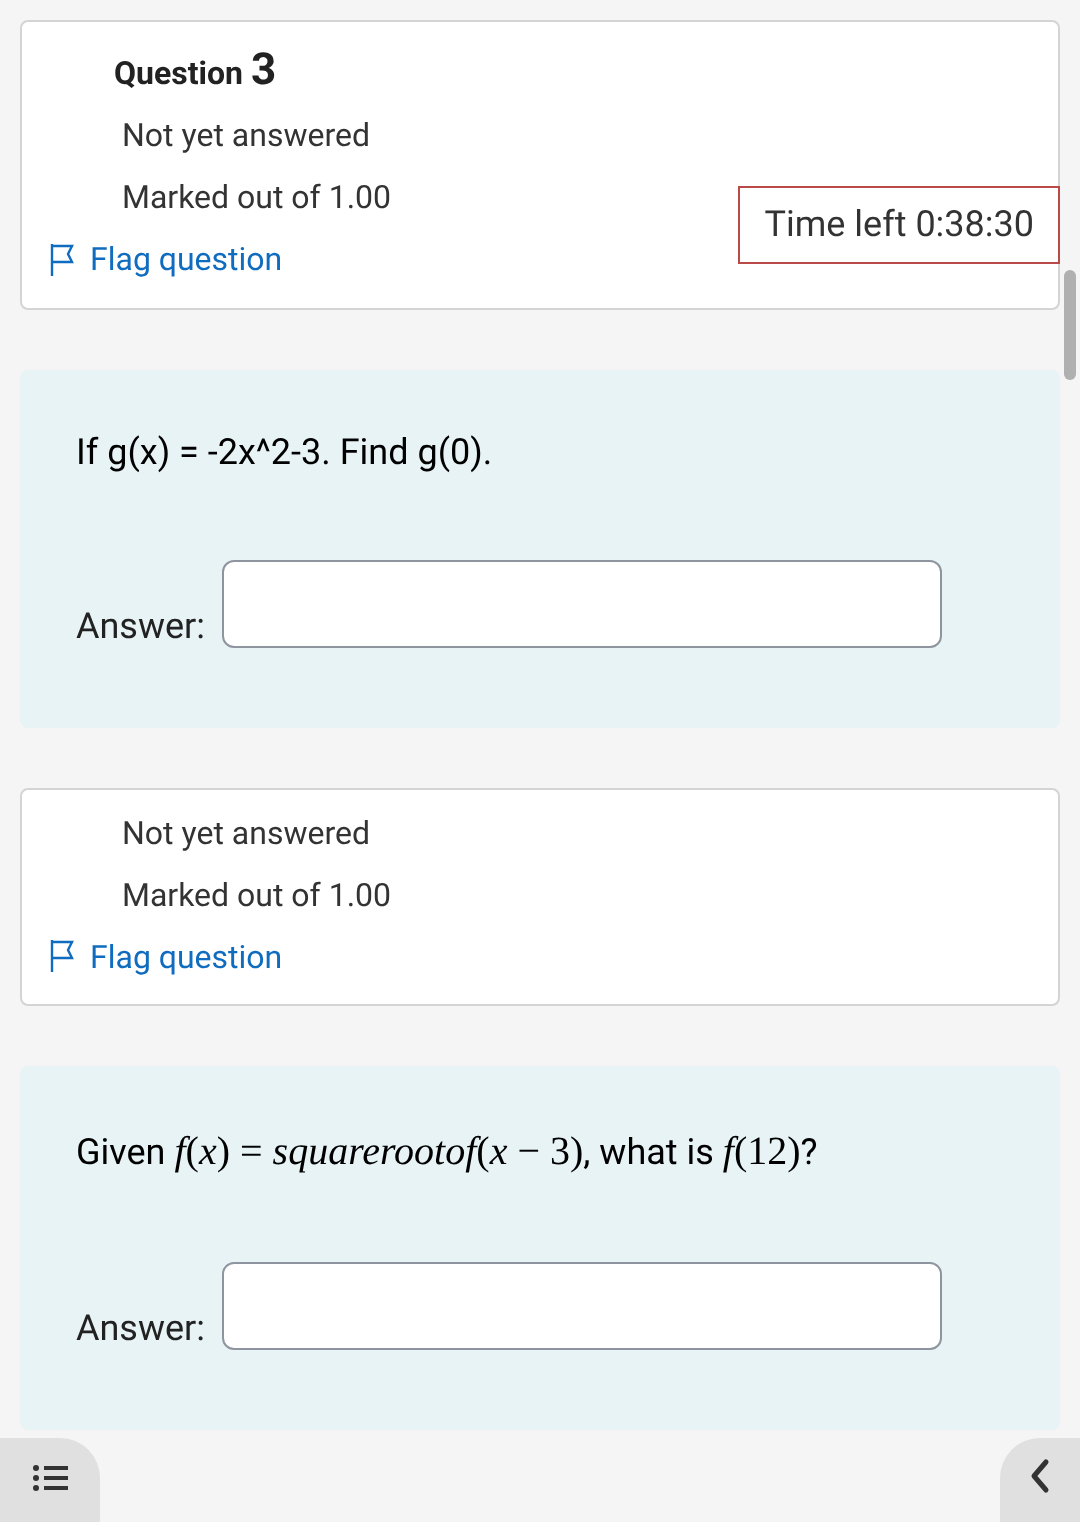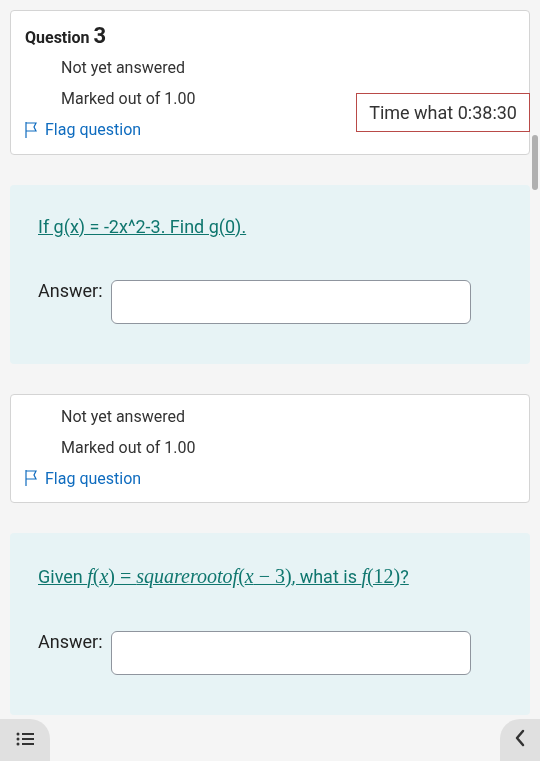--- a/index.html
+++ b/index.html
@@ -28,20 +28,21 @@
       border-radius: 4px;
       padding: 12px 14px;
       margin-bottom: 30px;
       position: relative;
     }
     .question-title {
       font-weight: 700;
       margin-bottom: 10px;
       font-size: 16px;
       color: #222;
+      margin-left: 32px;
     }
     .question-number {
       font-size: 22px;
       font-weight: 700;
     }
     .status-line {
       margin-bottom: 12px;
       font-size: 16px;
       color: #333;
       margin-left: 36px;
@@ -69,28 +70,27 @@
       color: #333;
     }
     .question-content {
       background: #e7f3f5;
       border-radius: 4px;
       padding: 28px 28px 40px 28px;
       margin-bottom: 30px;
     }
     .question-text {
       font-size: 18px;
-      color: #0f766e;
+      color: #000000;
       margin-bottom: 40px;
       line-height: 1.5;
-      text-decoration: underline;
     }
     .answer-row {
       display: flex;
-      align-items: flex-start;
+      align-items: flex-end;
     }
     .answer-label {
       font-size: 18px;
       margin-right: 8px;
       color: #222;
     }
     .answer-input {
       flex: 1;
       max-width: 360px;
       padding: 12px;
@@ -166,21 +166,21 @@
     <div class="status-line">Marked out of 1.00</div>
     <a class="flag-link">
       <span class="flag-icon">
         <svg width="14" height="16" viewBox="0 0 14 16">
             <path d="M1 0 L1 16 M1 1 L11 1 L9 5 L11 9 L1 9" fill="none" stroke="#0f6cbf" stroke-width="1.2"></path>
           </svg>
       </span>
       <span>Flag question</span>
     </a>
     <div class="time-left">
-      <span>Time what</span>
+      <span>Time left</span>
       <span> </span>
       <span>0:38:30</span>
     </div>
   </div>
 
   <div class="question-content">
     <div class="question-text">If g(x) = -2x^2-3. Find g(0).</div>
     <div class="answer-row">
       <span class="answer-label">Answer:</span>
       <input type="text" class="answer-input" value="" style="">

